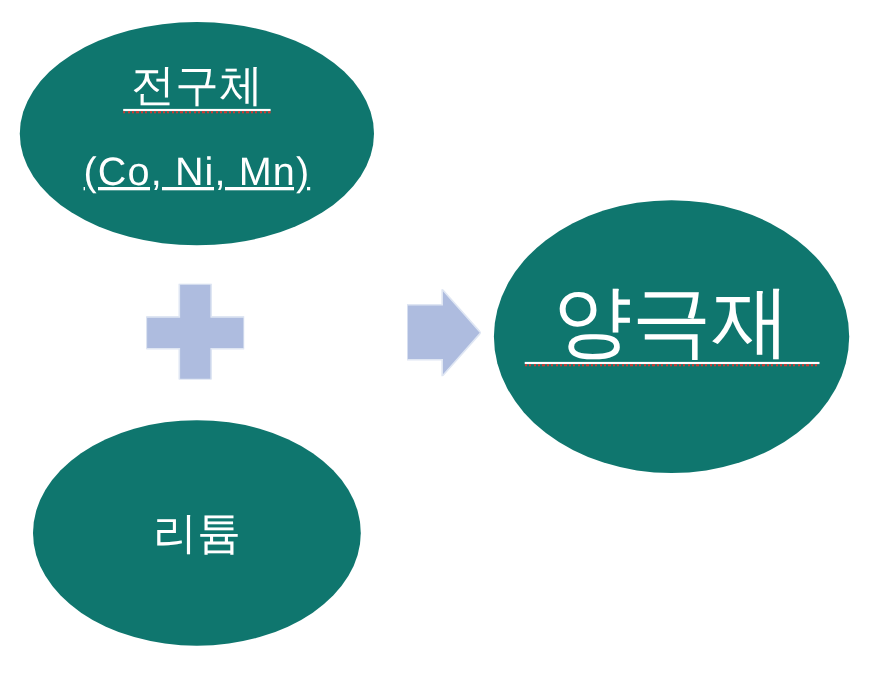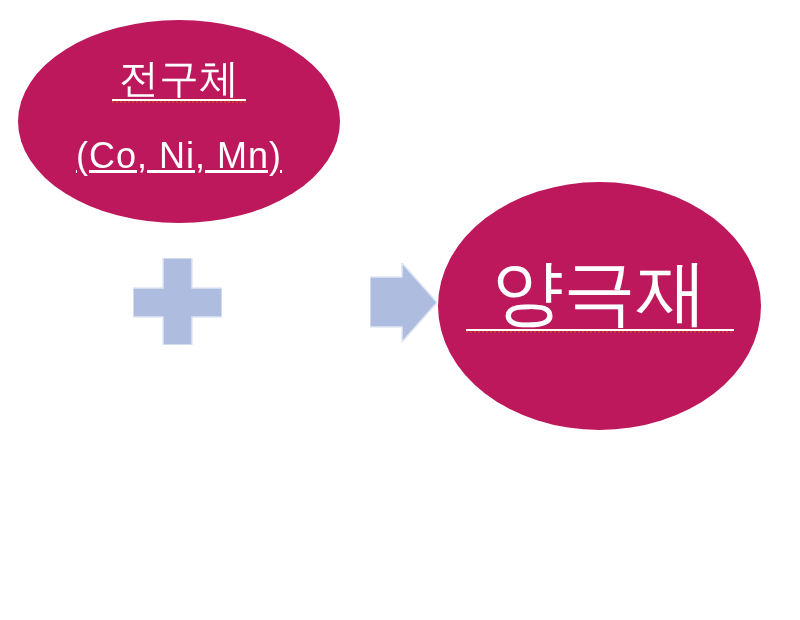--- a/index.html
+++ b/index.html
@@ -11,25 +11,25 @@
     position: relative;
     width: 800px;
     height: 620px;
     background: #ffffff;
     overflow: hidden;
     font-family: "Liberation Sans", "DejaVu Sans", sans-serif;
   }
   .ellipse {
     position: absolute;
     border-radius: 50%;
-    background: #be185d;
+    background: #0f766e;
   }
   .ellipse-precursor { left: 18px;  top: 20px;  width: 322px; height: 203px; }
   .ellipse-lithium   { left: 30px;  top: 382px; width: 298px; height: 205px; }
-  .ellipse-cathode   { left: 438px; top: 182px; width: 323px; height: 248px; }
+  .ellipse-cathode   { left: 449px; top: 182px; width: 323px; height: 248px; }
 
   .node-text {
     position: absolute;
     left: 0;
     width: 100%;
     text-align: center;
     color: #ffffff;
     line-height: 1;
     white-space: nowrap;
   }
@@ -86,20 +86,23 @@
     </div>
     <div class="node-text precursor-subtitle">(Co, Ni, Mn)</div>
   </div>
 
   <div class="connector plus-shape">
     <svg width="89" height="87" viewBox="0 0 89 87" xmlns="http://www.w3.org/2000/svg">
       <polygon points="30,0 59,0 59,30 89,30 89,59 59,59 59,87 30,87 30,59 0,59 0,30 30,30" fill="#aebcdf" stroke="#dfe6f3" stroke-width="1.5"></polygon>
     </svg>
   </div>
 
+  <div class="ellipse ellipse-lithium">
+    <div class="node-text lithium-label">리튬</div>
+  </div>
 
   <div class="connector arrow-shape">
     <svg width="67" height="79" viewBox="0 0 67 79" xmlns="http://www.w3.org/2000/svg">
       <polygon points="0,14 32,14 32,0 67,39.5 32,79 32,64 0,64" fill="#aebcdf" stroke="#dfe6f3" stroke-width="1.5"></polygon>
     </svg>
   </div>
 
   <div class="ellipse ellipse-cathode">
     <div class="node-text cathode-label">
       <span class="ul-wrap">

